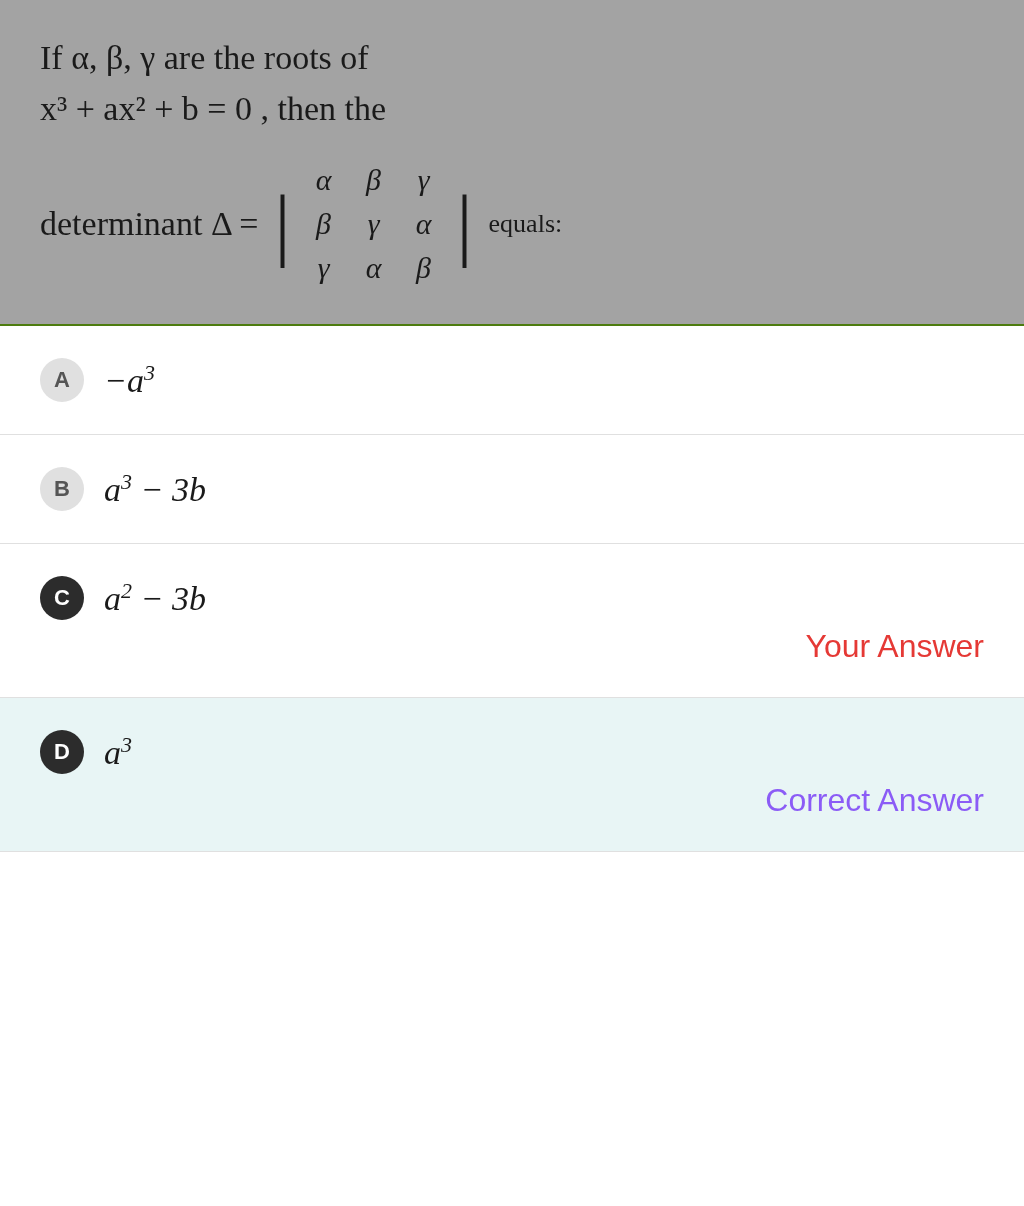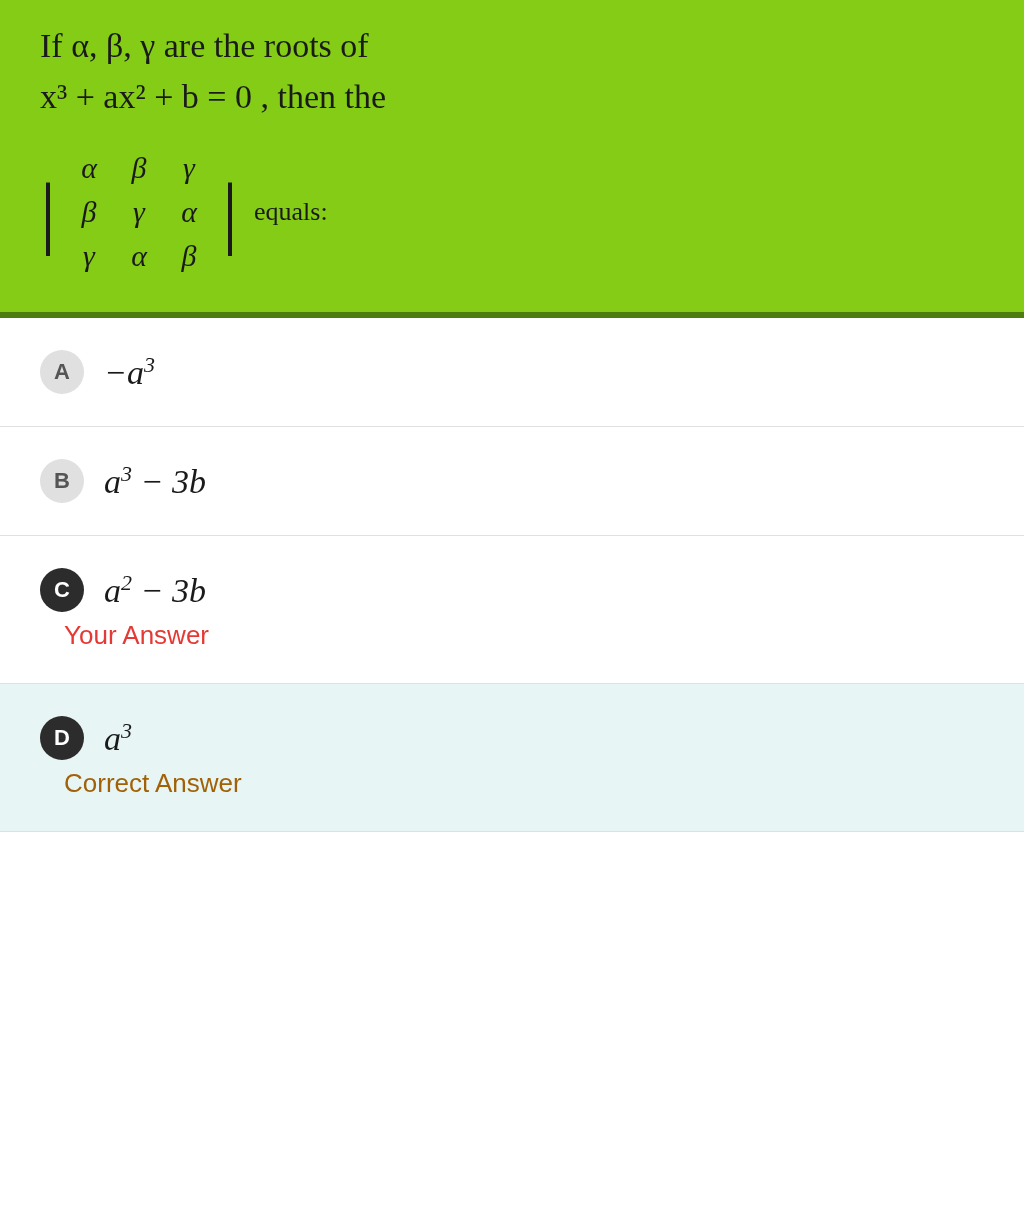--- a/index.html
+++ b/index.html
@@ -11,23 +11,23 @@
     body {
       font-family: Georgia, 'Times New Roman', serif;
       background: #ffffff;
       width: 1024px;
       min-height: 1206px;
       display: flex;
       flex-direction: column;
     }
 
     .question-section {
-      padding: 20px 40px 30px 40px;
-      border-bottom: 6px solid #4d7c0f;
-      background: #84cc16;
+      padding: 32px 40px 30px 40px;
+      border-bottom: 2px solid #4d7c0f;
+      background: #a3a3a3;
     }
 
     .question-text {
       font-size: 34px;
       line-height: 1.5;
       color: #1a1a1a;
       margin-bottom: 20px;
     }
 
     .determinant-row {
@@ -144,43 +144,45 @@
       color: #1a1a1a;
       font-style: italic;
       text-align: center;
     }
 
     .option-formula sup {
       font-size: 22px;
     }
 
     .answer-label {
-      font-size: 26px;
+      font-size: 32px;
       font-style: normal;
       font-family: Arial, sans-serif;
       margin-left: 24px;
+      text-align: right;
     }
 
     .your-answer-label {
       color: #e53935;
     }
 
     .correct-answer-label {
-      color: #a16207;
+      color: #8b5cf6;
     }
   </style>
 </head>
 <body>
 
 <div class="question-section">
   <div class="question-text">
     <div>If α, β, γ are the roots of</div>
     <div>x³ + ax² + b = 0 , then the</div>
   </div>
   <div class="determinant-row">
+    <span class="determinant-label">determinant Δ =</span>
     <div class="matrix-wrapper">
       <span class="matrix-bracket-left">|</span>
       <div class="matrix-content">
 
         <span class="matrix-cell">α</span>
         <span class="matrix-cell">β</span>
         <span class="matrix-cell">γ</span>
 
         <span class="matrix-cell">β</span>
         <span class="matrix-cell">γ</span>

